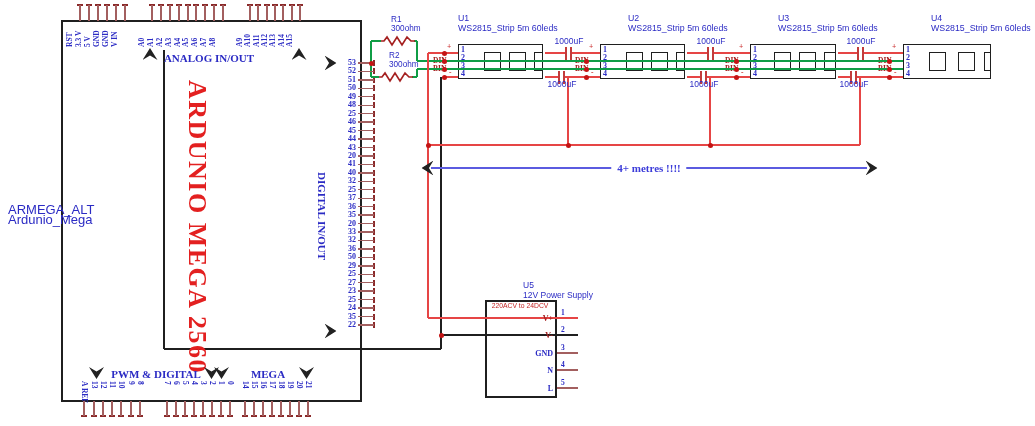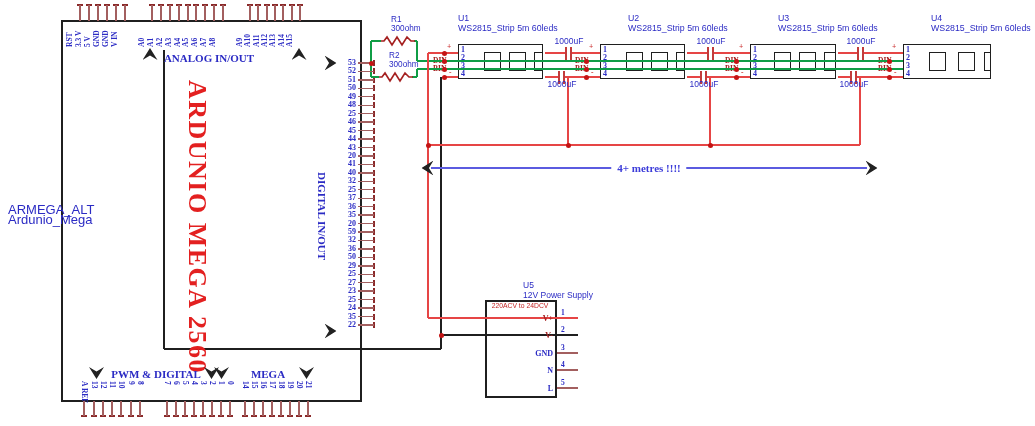--- a/index.html
+++ b/index.html
@@ -416,21 +416,21 @@
     <div style="position: absolute; left: 373.25px; top: 203.677px; width: 1.5px; height: 6px; background: rgb(139, 42, 42);"></div>
     <div class="rnum" style="position: absolute; left: 334px; top: 201.677px; width: 22px; text-align: right;">36</div>
     <div class="wire" style="position: absolute; left: 358px; top: 214.429px; width: 16px; height: 1.4px; background: rgb(163, 95, 95);"></div>
     <div style="position: absolute; left: 373.25px; top: 212.129px; width: 1.5px; height: 6px; background: rgb(139, 42, 42);"></div>
     <div class="rnum" style="position: absolute; left: 334px; top: 210.129px; width: 22px; text-align: right;">35</div>
     <div class="wire" style="position: absolute; left: 358px; top: 222.88px; width: 16px; height: 1.4px; background: rgb(163, 95, 95);"></div>
     <div style="position: absolute; left: 373.25px; top: 220.58px; width: 1.5px; height: 6px; background: rgb(139, 42, 42);"></div>
     <div class="rnum" style="position: absolute; left: 334px; top: 218.58px; width: 22px; text-align: right;">20</div>
     <div class="wire" style="position: absolute; left: 358px; top: 231.332px; width: 16px; height: 1.4px; background: rgb(163, 95, 95);"></div>
     <div style="position: absolute; left: 373.25px; top: 229.032px; width: 1.5px; height: 6px; background: rgb(139, 42, 42);"></div>
-    <div class="rnum" style="position: absolute; left: 334px; top: 227.032px; width: 22px; text-align: right;">59</div>
+    <div class="rnum" style="position: absolute; left: 334px; top: 227.032px; width: 22px; text-align: right;">33</div>
     <div class="wire" style="position: absolute; left: 358px; top: 239.784px; width: 16px; height: 1.4px; background: rgb(163, 95, 95);"></div>
     <div style="position: absolute; left: 373.25px; top: 237.484px; width: 1.5px; height: 6px; background: rgb(139, 42, 42);"></div>
     <div class="rnum" style="position: absolute; left: 334px; top: 235.484px; width: 22px; text-align: right;">32</div>
     <div class="wire" style="position: absolute; left: 358px; top: 248.235px; width: 16px; height: 1.4px; background: rgb(163, 95, 95);"></div>
     <div style="position: absolute; left: 373.25px; top: 245.935px; width: 1.5px; height: 6px; background: rgb(139, 42, 42);"></div>
     <div class="rnum" style="position: absolute; left: 334px; top: 243.935px; width: 22px; text-align: right;">36</div>
     <div class="wire" style="position: absolute; left: 358px; top: 256.687px; width: 16px; height: 1.4px; background: rgb(163, 95, 95);"></div>
     <div style="position: absolute; left: 373.25px; top: 254.387px; width: 1.5px; height: 6px; background: rgb(139, 42, 42);"></div>
     <div class="rnum" style="position: absolute; left: 334px; top: 252.387px; width: 22px; text-align: right;">50</div>
     <div class="wire" style="position: absolute; left: 358px; top: 265.138px; width: 16px; height: 1.4px; background: rgb(163, 95, 95);"></div>

